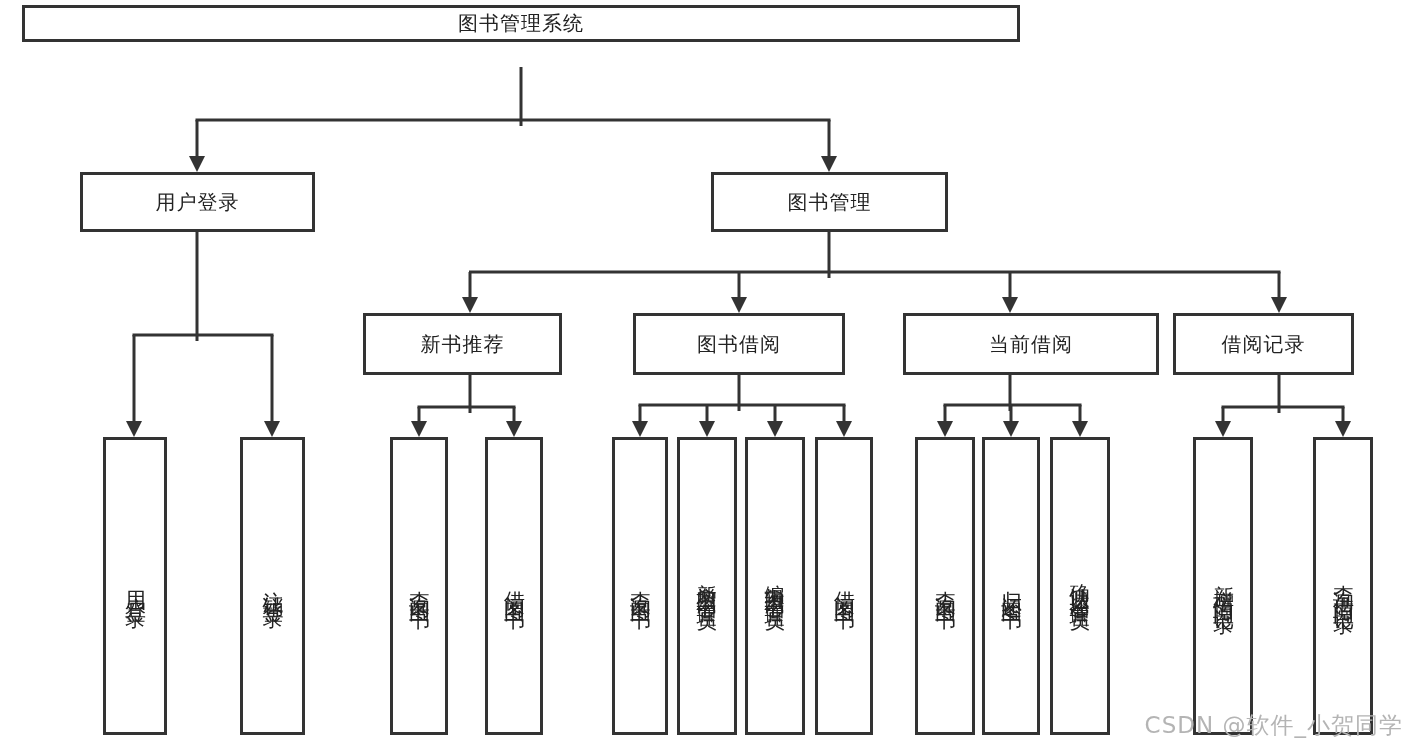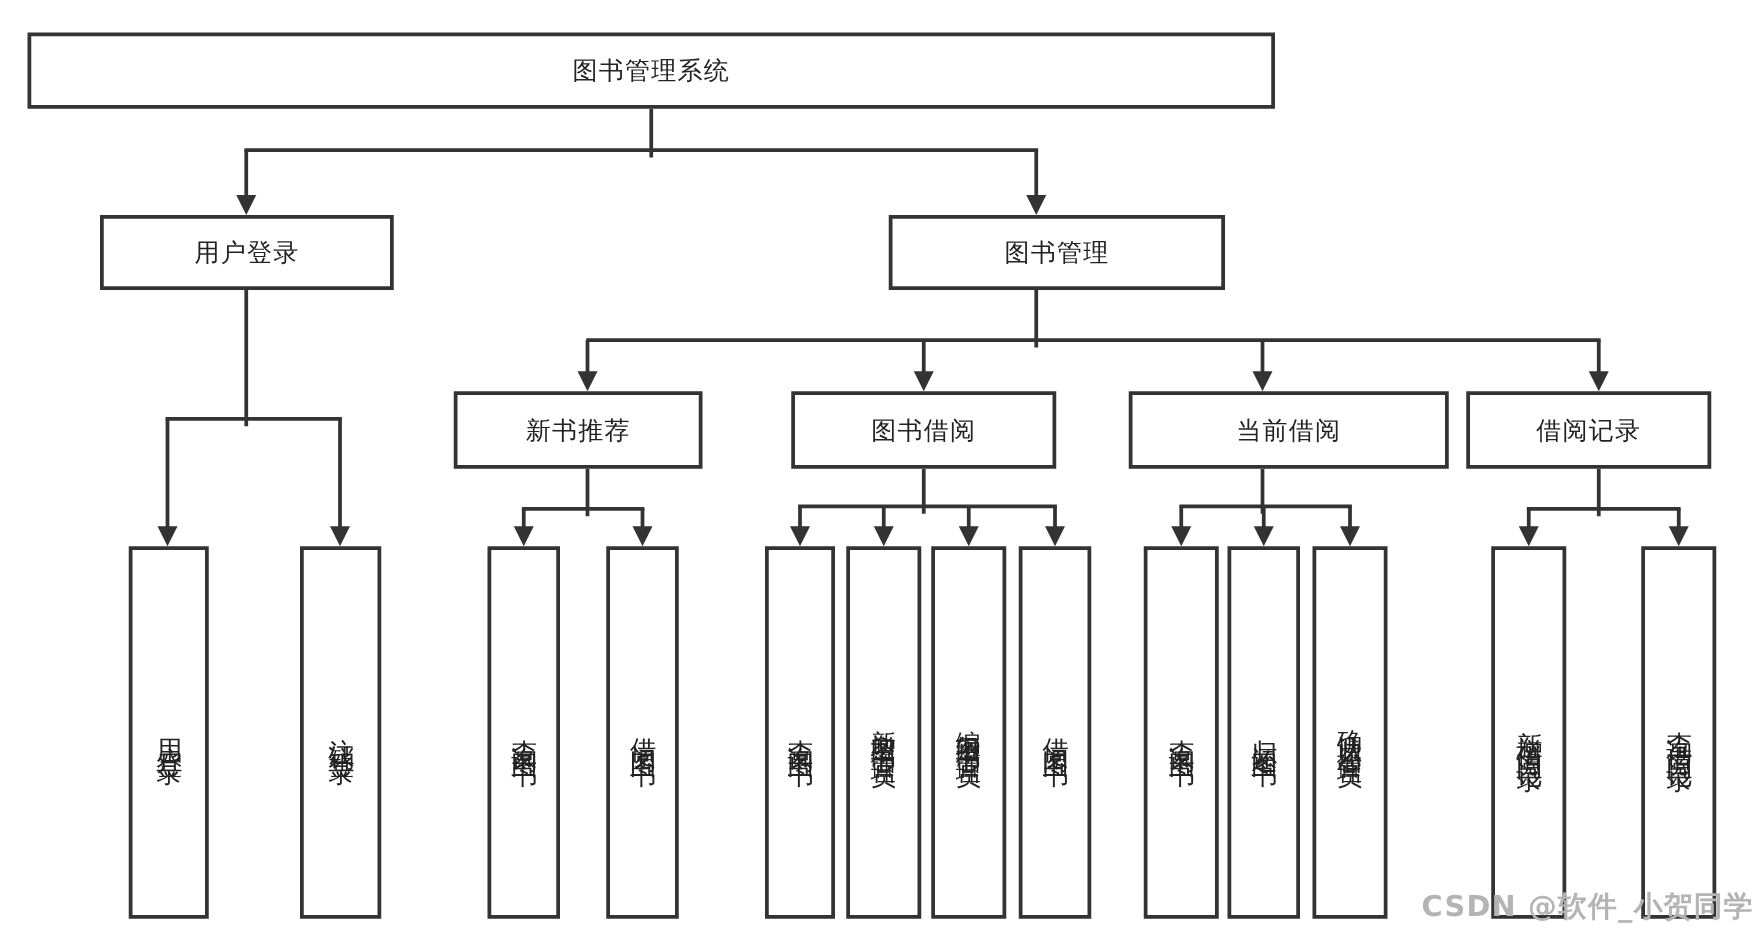--- a/index.html
+++ b/index.html
@@ -16,21 +16,21 @@
   .vbox {
     position:absolute; box-sizing:border-box; background:#ffffff;
     border:3px solid #333333; top:437px; height:298px;
     display:flex; align-items:center; justify-content:center;
     writing-mode:vertical-rl; text-orientation:mixed;
     font-size:21px; color:#222222; letter-spacing:6px; line-height:1; z-index:1;
   }
   .vbox.long { letter-spacing:4px; font-size:20px; }
   .watermark {
     position:absolute; right:2px; top:710px; z-index:6;
-    font-size:23px; color:#b4b4b4; letter-spacing:1px; white-space:nowrap;font-weight:bold;
+    font-size:23px; color:#b4b4b4; letter-spacing:1px; white-space:nowrap;
   }
 </style>
 </head>
 <body>
 
 <div class="canvas">
 
   <svg class="wires" width="1405" height="747" viewBox="0 0 1405 747">
     <g stroke="#333333" stroke-width="3" fill="none">
 
@@ -93,29 +93,29 @@
       <polygon points="767,421 783,421 775,437"></polygon>
       <polygon points="836,421 852,421 844,437"></polygon>
       <polygon points="937,421 953,421 945,437"></polygon>
       <polygon points="1003,421 1019,421 1011,437"></polygon>
       <polygon points="1072,421 1088,421 1080,437"></polygon>
       <polygon points="1215,421 1231,421 1223,437"></polygon>
       <polygon points="1335,421 1351,421 1343,437"></polygon>
     </g>
   </svg>
 
-  <div class="hbox" style="left:22px; top:26px; width:998px; height:61px;">图书管理系统</div>
+  <div class="hbox" style="left:22px; top:5px; width:998px; height:37px;">图书管理系统</div>
 
   <div class="hbox" style="left:80px; top:172px; width:235px; height:60px;">用户登录</div>
-  <div class="hbox" style="left:711px; top:172px; width:269px; height:60px;">图书管理</div>
+  <div class="hbox" style="left:711px; top:172px; width:237px; height:60px;">图书管理</div>
 
   <div class="hbox" style="left:363px; top:313px; width:199px; height:62px;">新书推荐</div>
   <div class="hbox" style="left:633px; top:313px; width:212px; height:62px;text-align:center;">图书借阅</div>
   <div class="hbox" style="left:903px; top:313px; width:256px; height:62px;">当前借阅</div>
-  <div class="hbox" style="left:1173px; top:313px; width:196px; height:62px;">借阅记录</div>
+  <div class="hbox" style="left:1173px; top:313px; width:181px; height:62px;">借阅记录</div>
 
   <div class="vbox" style="left:103px; width:64px;">用户登录</div>
   <div class="vbox" style="left:240px; width:65px;">注销登录</div>
 
   <div class="vbox" style="left:390px; width:58px;">查询图书</div>
   <div class="vbox" style="left:485px; width:58px;">借阅图书</div>
 
   <div class="vbox" style="left:612px; width:56px;">查询图书</div>
   <div class="vbox long" style="left:677px; width:60px;">新增图书（管理员）</div>
   <div class="vbox long" style="left:745px; width:60px;">编辑图书（管理员）</div>

